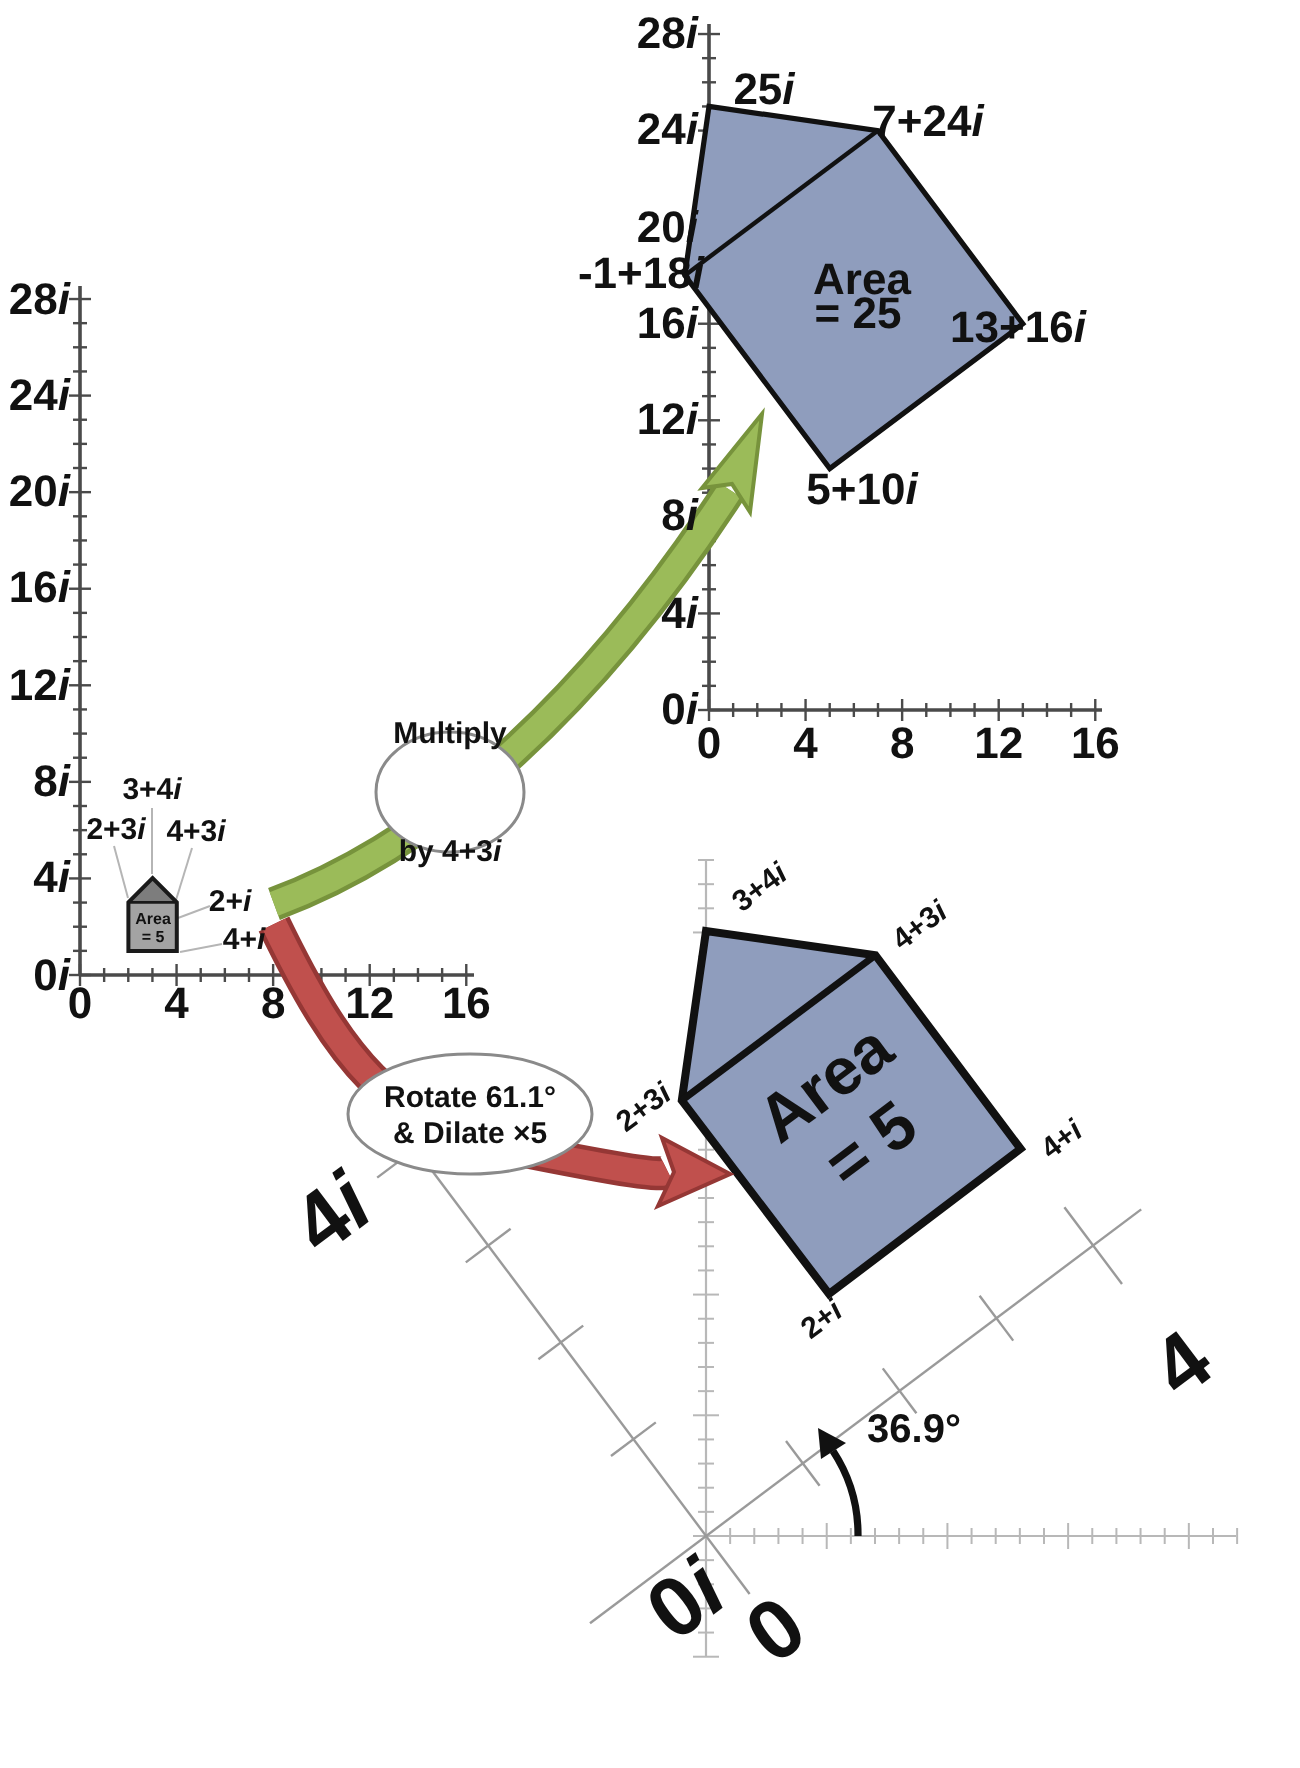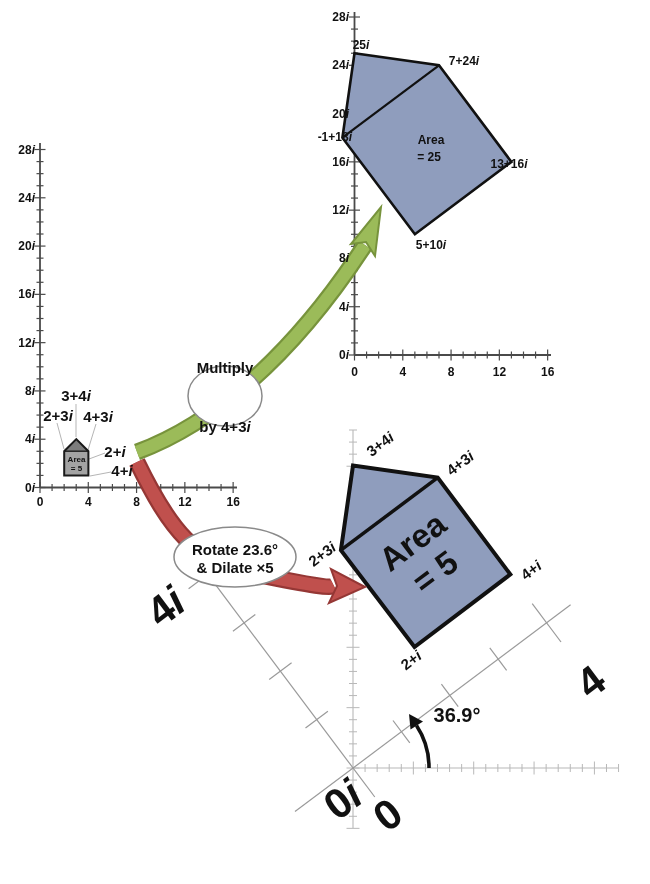--- a/index.html
+++ b/index.html
@@ -6,21 +6,21 @@
   .stage{position:relative;width:650px;height:884px;background:#fff;overflow:hidden;
          font-family:"Liberation Sans","DejaVu Sans",sans-serif;}
   .stage svg{position:absolute;left:0;top:0;}
   .labels{position:absolute;left:0;top:0;width:650px;height:884px;}
   .lbl{position:absolute;font-weight:700;color:#111;white-space:nowrap;
        transform:translate(-50%,-50%);line-height:1;}
   .lbl.right{transform:translate(-100%,-50%);}
   .lbl.rot{transform:translate(-50%,-50%) rotate(-36.87deg);}
   .s8{font-size:8px;}
   .s15{font-size:15px;}
-  .s16{font-size:12px;}
+  .s16{font-size:22px;}
   .s20{font-size:20px;}
   .s42{font-size:42px;}
   .areaRot{position:absolute;left:424px;top:557px;font-weight:700;color:#111;
            transform:translate(-50%,-50%) rotate(-36.87deg);text-align:center;
            font-size:33px;line-height:1.15;white-space:nowrap;}
   i{font-style:italic;}
 </style>
 </head>
 <body>
 
@@ -297,31 +297,31 @@
     <div class="lbl right s16" style="left:349px;top:113.6px">20<i>i</i></div>
     <div class="lbl right s16" style="left:349px;top:65.3px">24<i>i</i></div>
     <div class="lbl right s16" style="left:349px;top:17px">28<i>i</i></div>
 
     <div class="lbl s16" style="left:354.5px;top:372px">0</div>
     <div class="lbl s16" style="left:402.8px;top:372px">4</div>
     <div class="lbl s16" style="left:451.1px;top:372px">8</div>
     <div class="lbl s16" style="left:499.4px;top:372px">12</div>
     <div class="lbl s16" style="left:547.7px;top:372px">16</div>
 
-    <div class="lbl s16" style="left:361px;top:45px">25<i>i</i></div>
+    <div class="lbl s16" style="left:382px;top:45px">25<i>i</i></div>
     <div class="lbl s16" style="left:464px;top:61px">7+24<i>i</i></div>
     <div class="lbl s16" style="left:509px;top:164px">13+16<i>i</i></div>
     <div class="lbl s16" style="left:431px;top:245px">5+10<i>i</i></div>
     <div class="lbl right s16" style="left:352px;top:137px">-1+18<i>i</i></div>
     <div class="lbl s16" style="left:431px;top:140px">Area</div>
     <div class="lbl s16" style="left:429px;top:157px">= 25</div>
 
     <div class="lbl s15" style="left:225px;top:367px">Multiply</div>
     <div class="lbl s15" style="left:225px;top:426px">by 4+3<i>i</i></div>
-    <div class="lbl s15" style="left:235px;top:549px">Rotate 23.6°</div>
+    <div class="lbl s15" style="left:235px;top:549px">Rotate 61.1°</div>
     <div class="lbl s15" style="left:235px;top:567px">&amp; Dilate ×5</div>
 
     <div class="lbl rot s15" style="left:380px;top:444px">3+4<i>i</i></div>
     <div class="lbl rot s15" style="left:460px;top:463px">4+3<i>i</i></div>
     <div class="lbl rot s15" style="left:322px;top:554px">2+3<i>i</i></div>
     <div class="lbl rot s15" style="left:531px;top:570px">4+<i>i</i></div>
     <div class="lbl rot s15" style="left:411px;top:660px">2+<i>i</i></div>
 
     <div class="areaRot">
       <div>Area</div>

